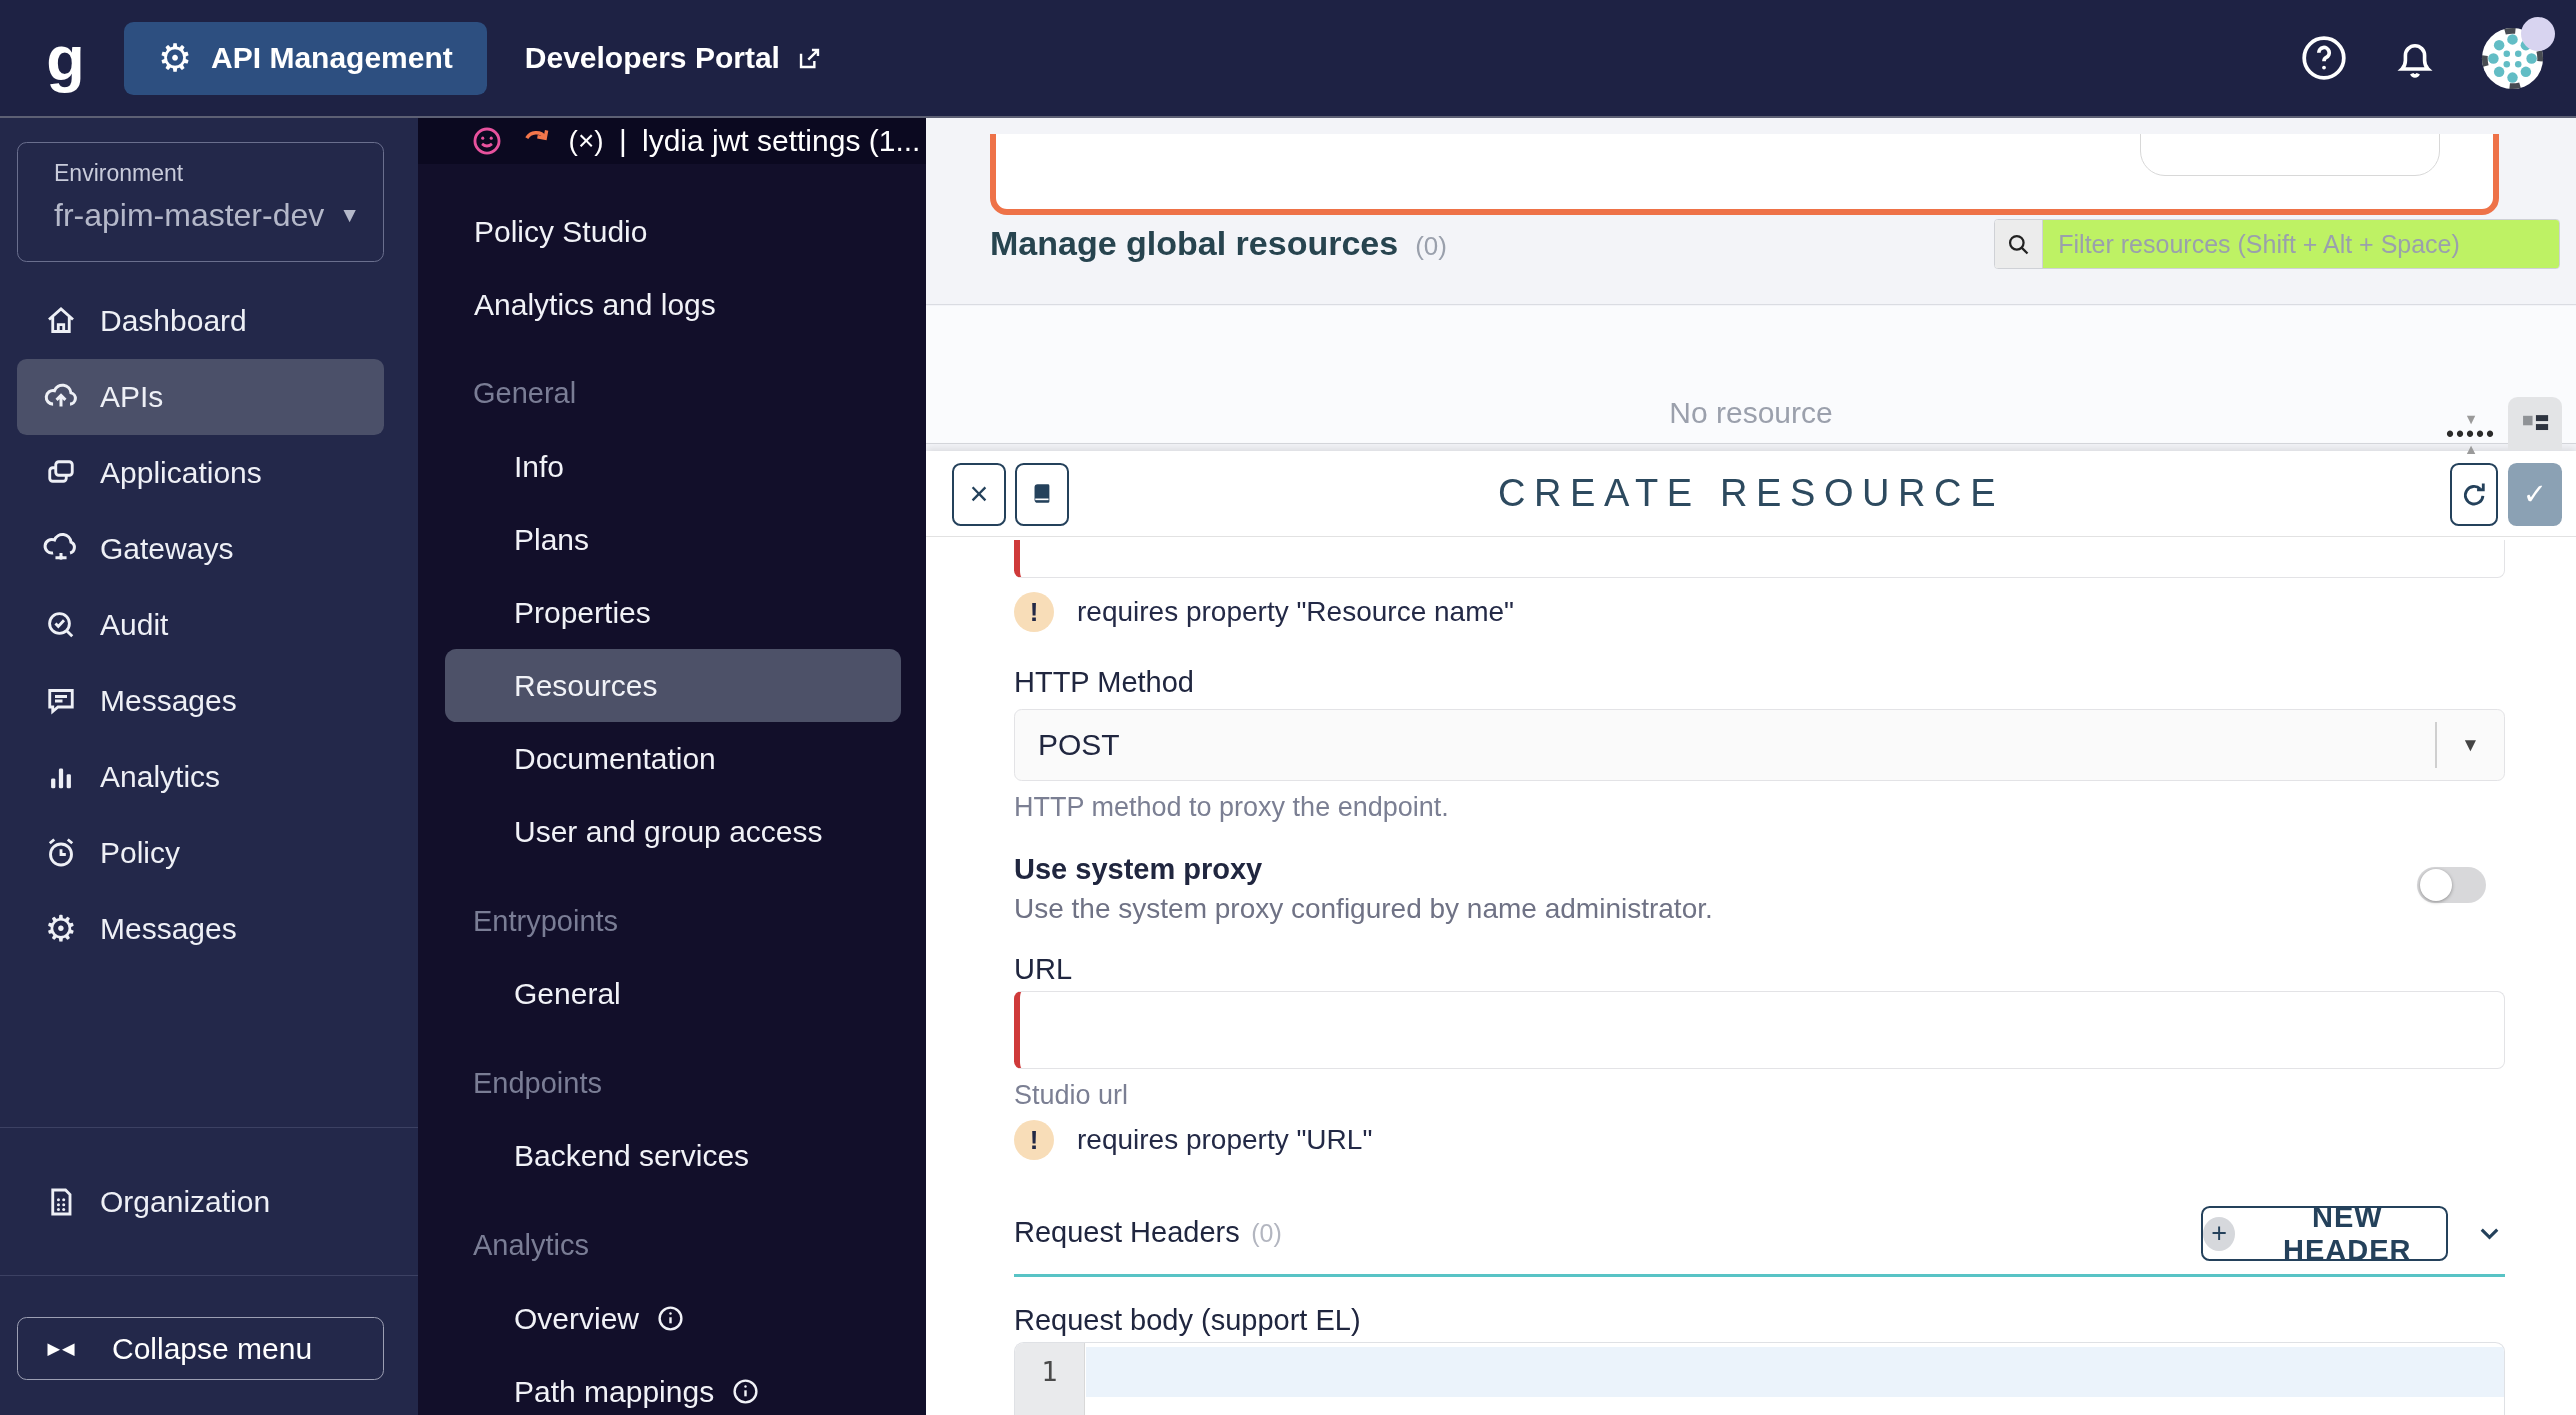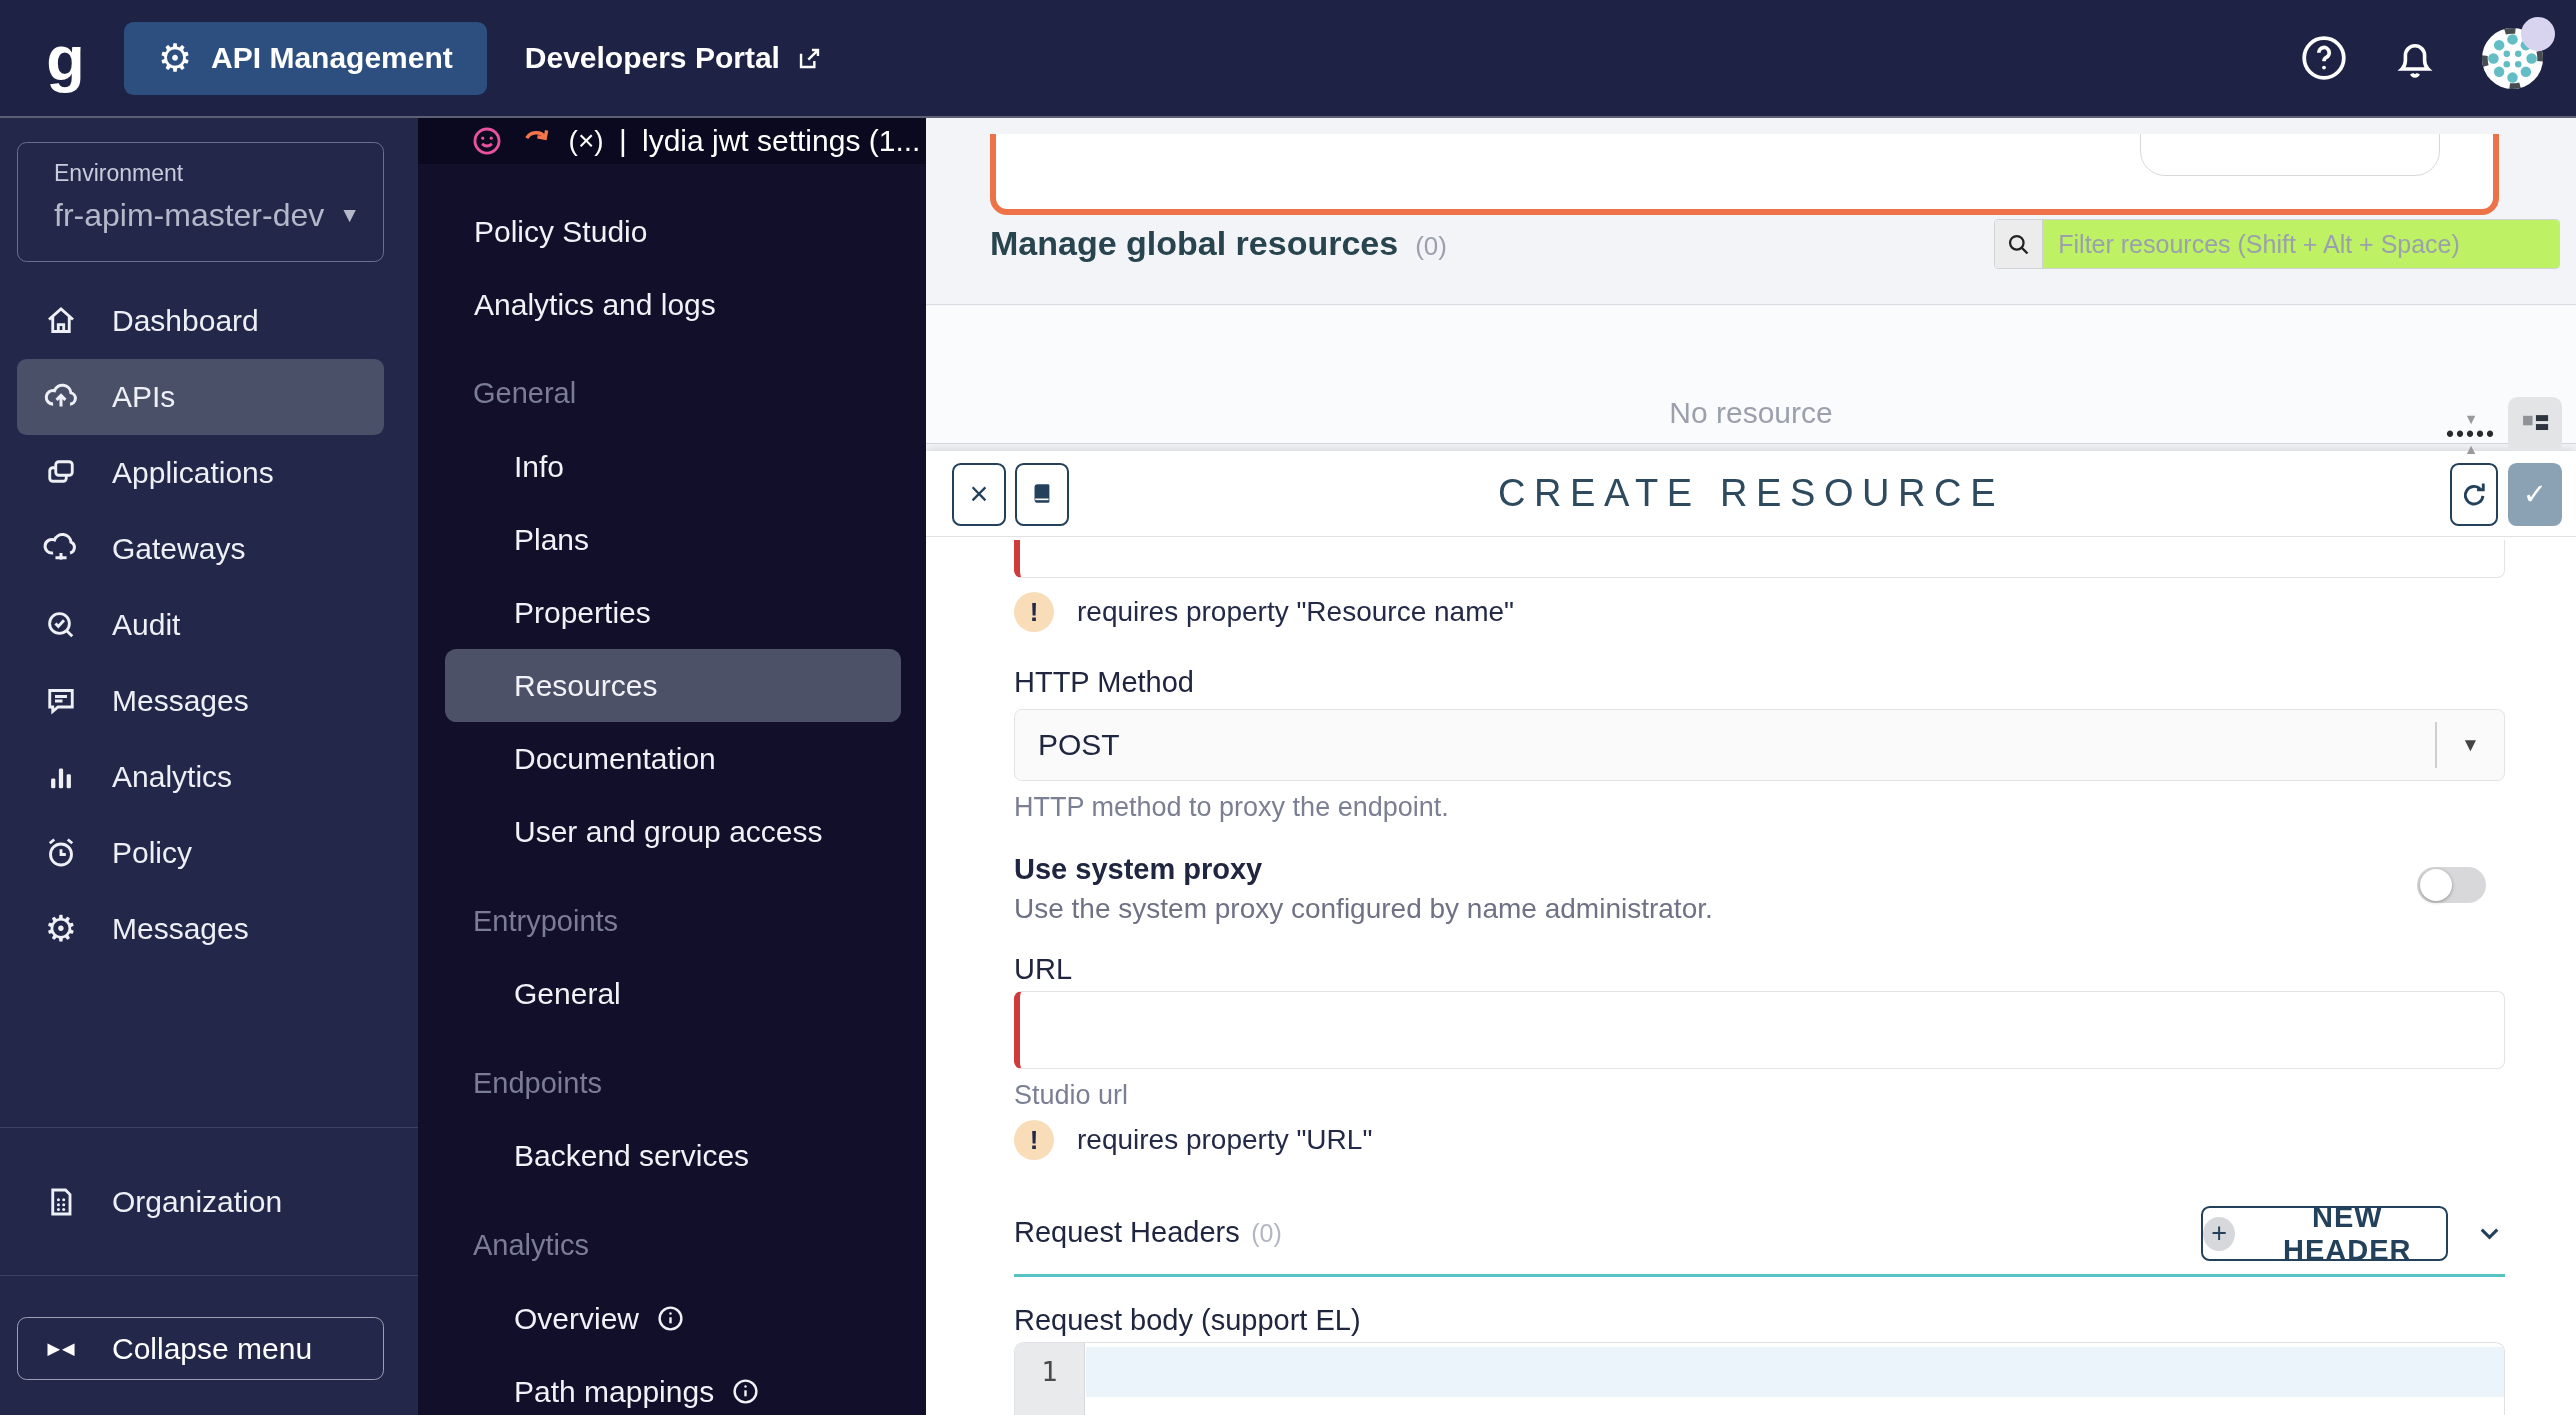--- a/index.html
+++ b/index.html
@@ -26,21 +26,21 @@
 
   
   .sidenav { position:absolute; left:0; top:118px; width:418px; bottom:0; background:#23284a; color:#eef0f6; z-index:40; }
   .env-box { position:absolute; left:17px; top:24px; width:367px; height:120px; border:1.9px solid #6a6f8e;
              border-radius:9.6px; padding:17px 23px 0 36px; cursor:pointer; }
   .env-label { font-size:23px; color:#c9ccdb; }
   .env-value-row { display:flex; align-items:center; justify-content:space-between; margin-top:9.6px; }
   .env-value { font-size:32px; color:#b4b8c9; }
   .env-caret { font-size:21px; color:#b4b8c9; }
   .nav-list { position:absolute; left:17px; top:165px; width:367px; }
-  .nav-item { height:76px; display:flex; align-items:center; gap:30px; padding-left:23px; border-radius:9.6px;
+  .nav-item { height:76px; display:flex; align-items:center; gap:18px; padding-left:23px; border-radius:9.6px;
               cursor:pointer; font-size:30px; color:#eef0f6; }
   .nav-item.selected { background:#4b5069; }
   .nav-item .ig { width:42px; display:flex; justify-content:center; color:#eef0f6; }
   .nav-item .gear-glyph { font-size:36px; line-height:1; }
   .side-divider { position:absolute; left:0; width:418px; height:0; border-top:1.9px solid #3c4163; }
   .org-row { position:absolute; left:17px; top:1046px; width:367px; }
   .collapse-btn { position:absolute; left:17px; top:1199px; width:367px; height:63px; border:1.9px solid #9c9fb3;
                   border-radius:9.6px; display:flex; align-items:center; gap:29px; padding-left:23px; cursor:pointer; }
   .collapse-glyph { font-size:16.3px; letter-spacing:1.9px; color:#fff; width:42px; text-align:center; }
   .collapse-lbl { font-size:30px; color:#fff; }

